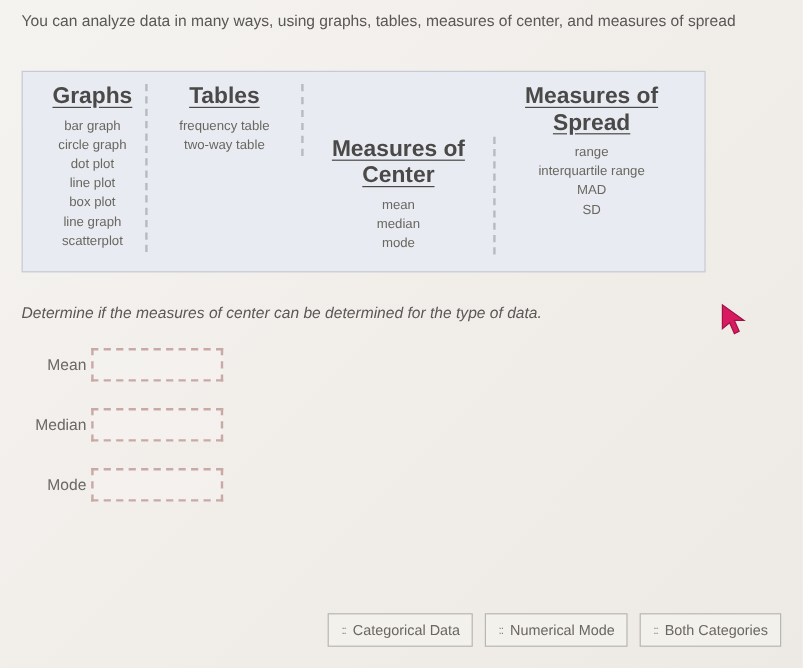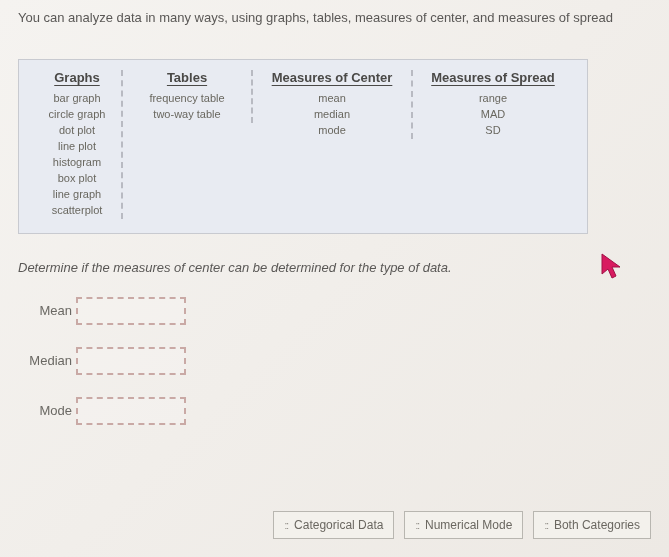--- a/index.html
+++ b/index.html
@@ -32,26 +32,26 @@
   .ref-col {
     text-align: center;
     position: relative;
     padding: 0 4px;
   }
   .col-sep {
     border-right: 2px dashed #b8bac2;
   }
   .c1 { width: 90px; }
   .c2 { width: 130px; }
-  .c3 { width: 160px; }
+  .c3 { width: 160px; margin-top: 44px; }
   .c4 { width: 160px; }
   .ref-head {
     font-weight: bold;
     color: #4a4947;
-    font-size: 13px;
+    font-size: 19px;
     text-decoration: underline;
     text-underline-offset: 3px;
     padding-bottom: 6px;
   }
   .ref-item {
     font-size: 11px;
     color: #69675f;
     line-height: 1.45;
   }
   .prompt {
@@ -114,39 +114,39 @@
 <div class="instruction">You can analyze data in many ways, using graphs, tables, measures of center, and measures of spread</div>
 
 <div class="ref-table">
   <div class="ref-row">
     <div class="ref-col c1 col-sep">
       <div class="ref-head">Graphs</div>
       <div class="ref-item">bar graph</div>
       <div class="ref-item">circle graph</div>
       <div class="ref-item">dot plot</div>
       <div class="ref-item">line plot</div>
-      <div class="ref-item">histogram</div>
       <div class="ref-item">box plot</div>
       <div class="ref-item">line graph</div>
       <div class="ref-item">scatterplot</div>
     </div>
     <div class="ref-col c2 col-sep">
       <div class="ref-head">Tables</div>
       <div class="ref-item">frequency table</div>
       <div class="ref-item">two-way table</div>
     </div>
     <div class="ref-col c3 col-sep">
       <div class="ref-head">Measures of Center</div>
       <div class="ref-item">mean</div>
       <div class="ref-item">median</div>
       <div class="ref-item">mode</div>
     </div>
     <div class="ref-col c4">
       <div class="ref-head">Measures of Spread</div>
       <div class="ref-item">range</div>
+      <div class="ref-item">interquartile range</div>
       <div class="ref-item">MAD</div>
       <div class="ref-item">SD</div>
     </div>
   </div>
 </div>
 
 <div class="prompt">Determine if the measures of center can be determined for the type of data.</div>
 
 <div class="drop-row">
   <div class="drop-label">Mean</div>

